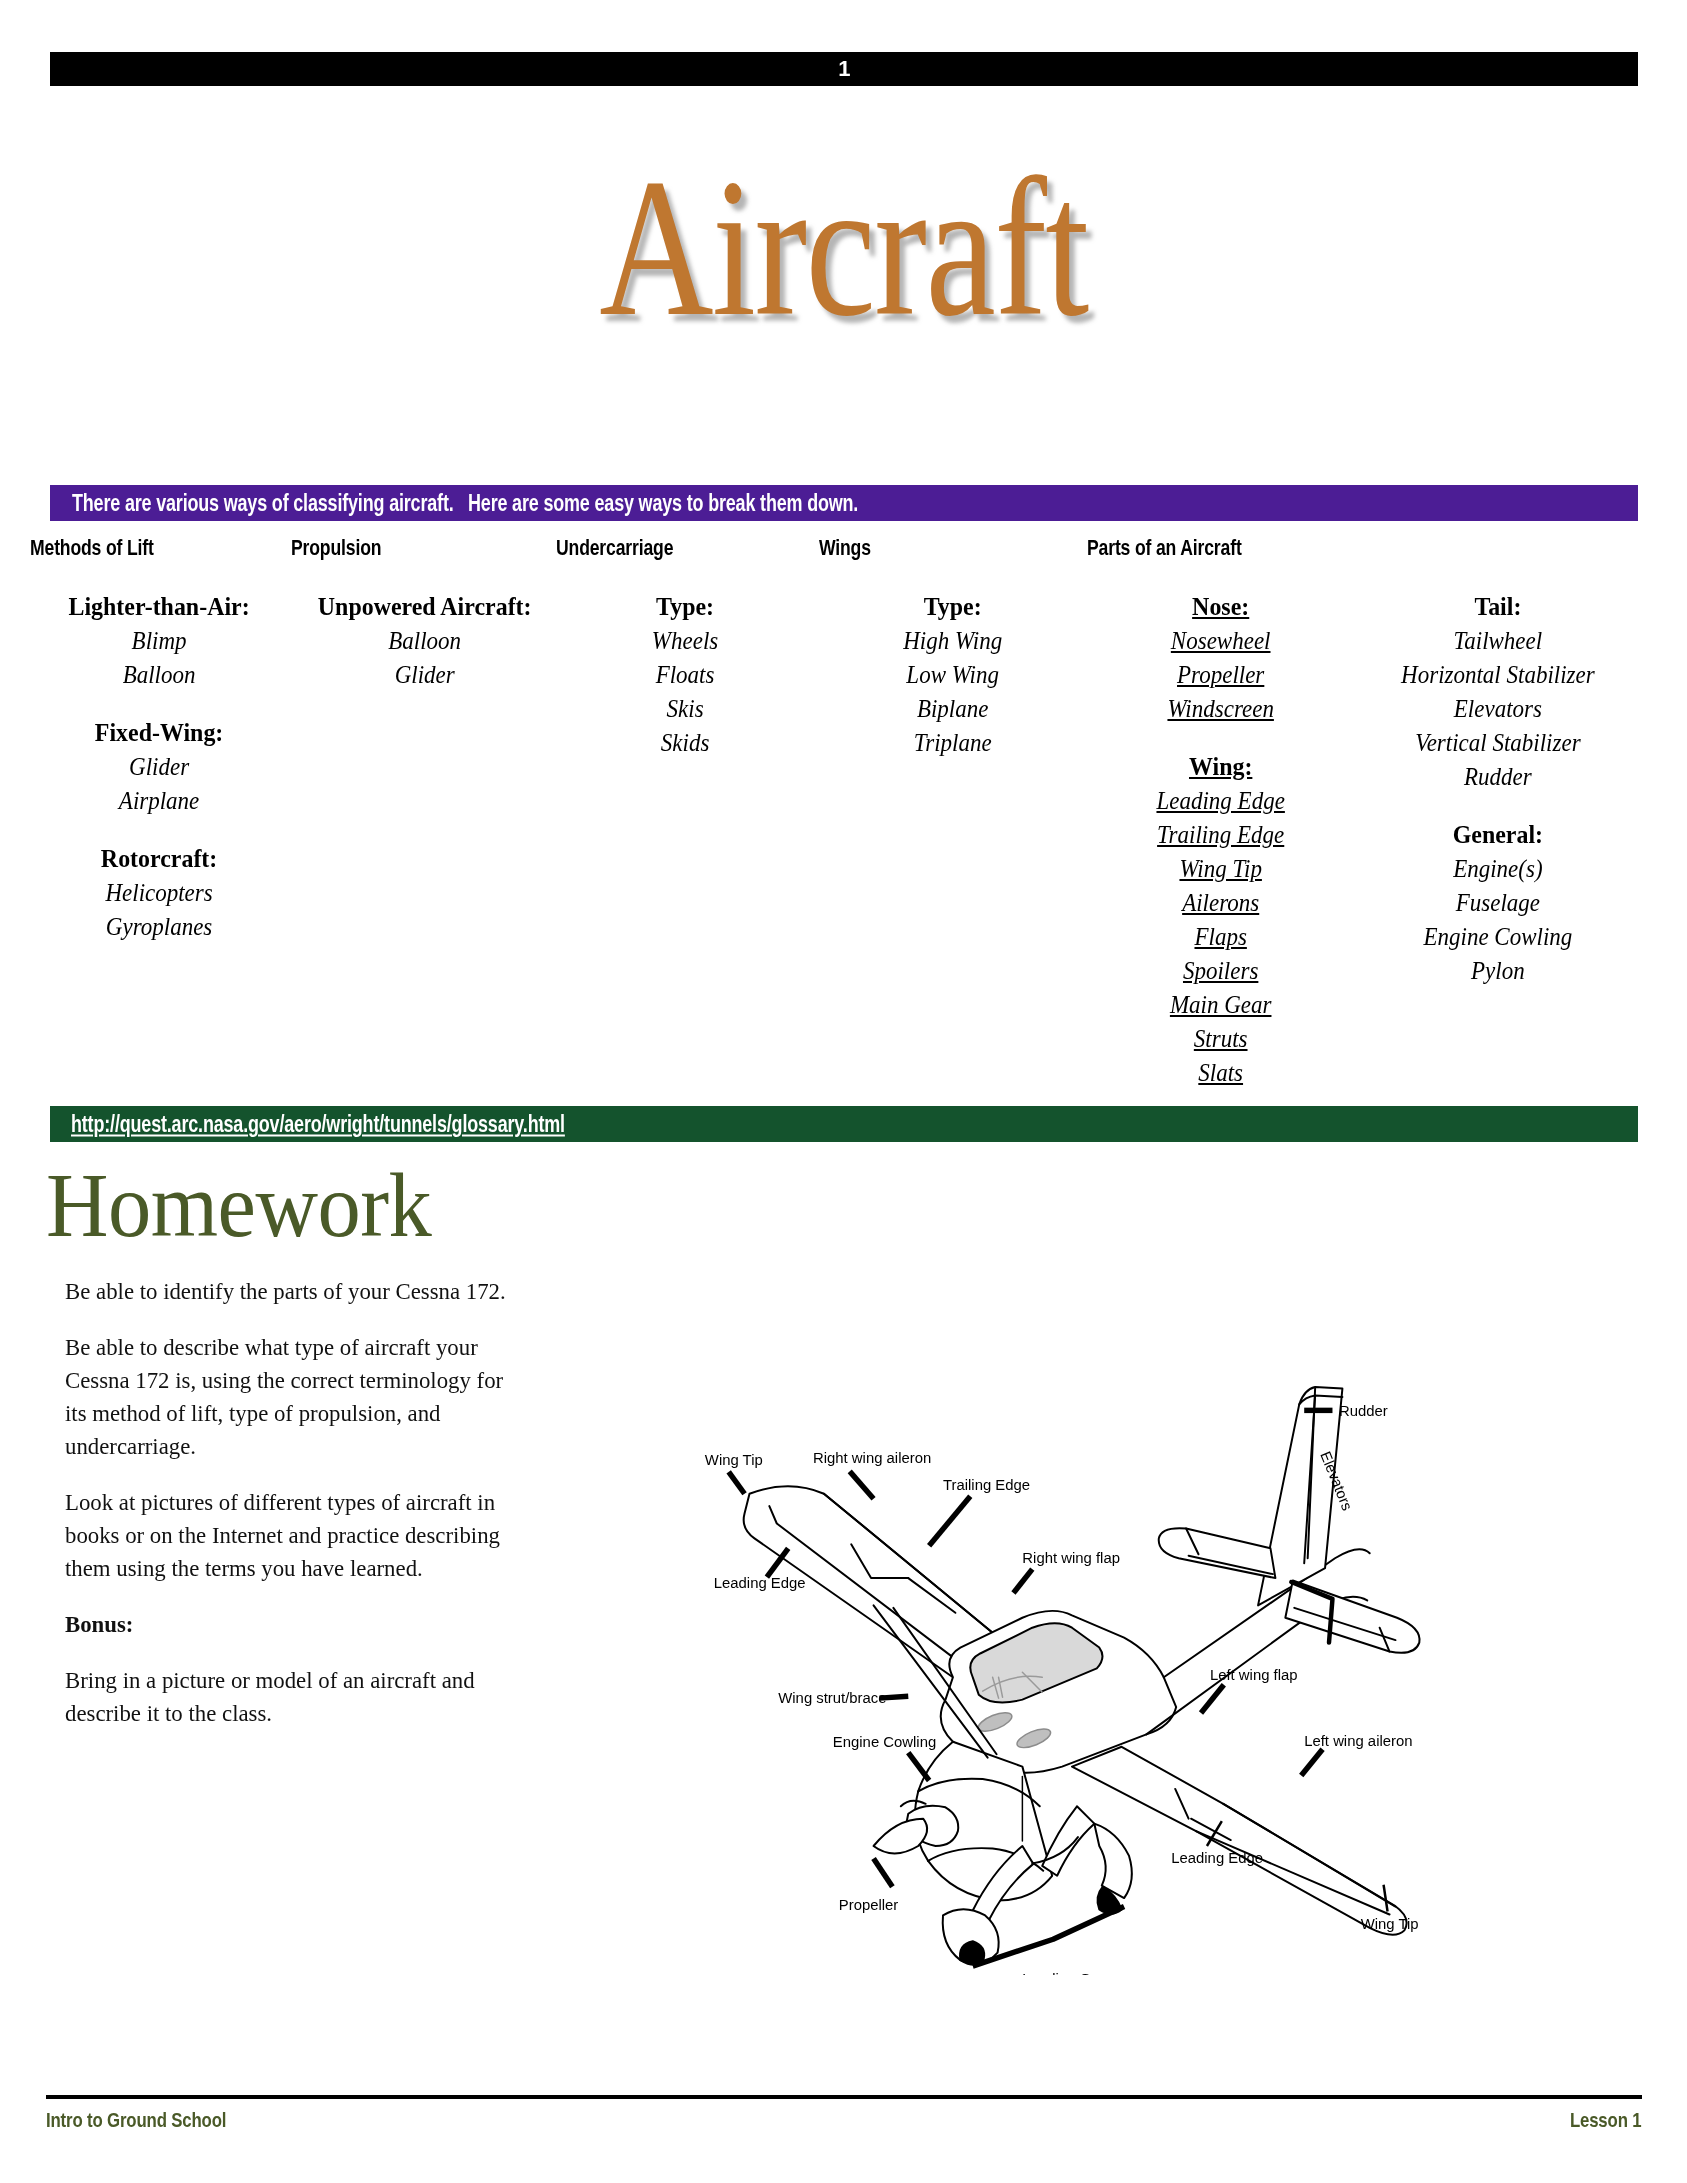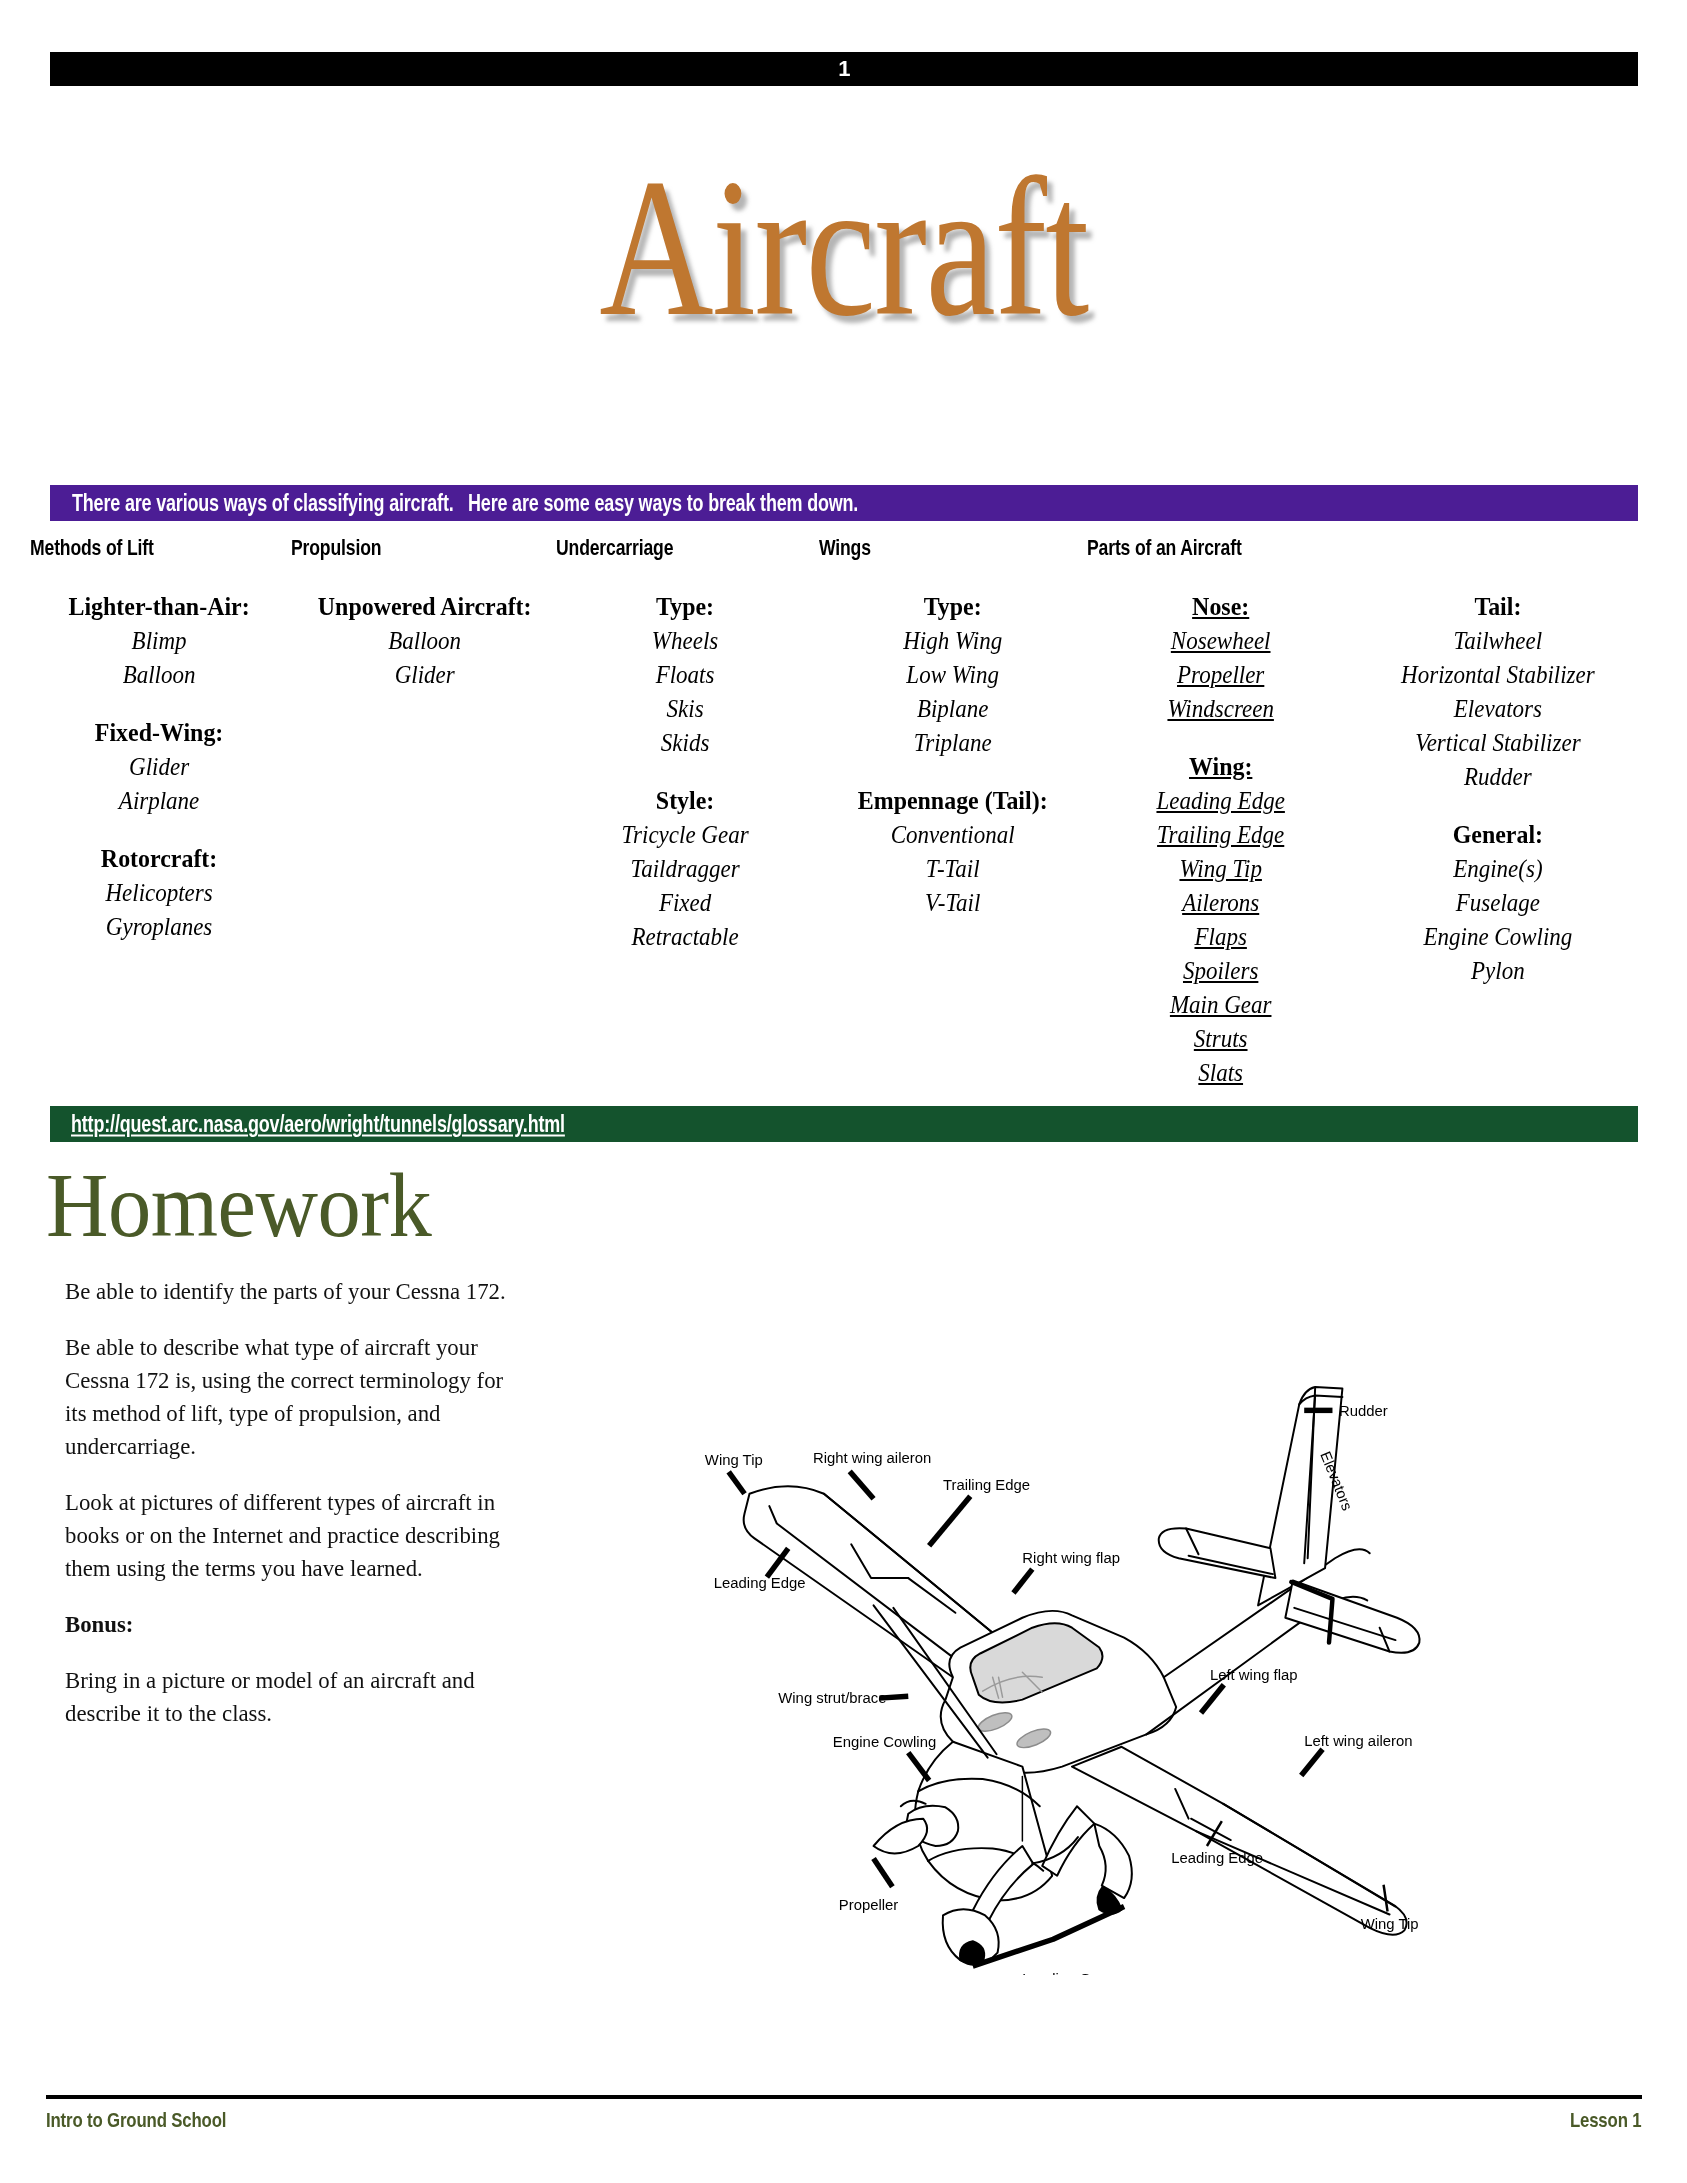--- a/index.html
+++ b/index.html
@@ -267,42 +267,29 @@
   </div>
 
   <div class="col" style="left:526px; width:248px;">
     <div class="grp">
       <div class="grp-title">Type:</div>
       <div class="grp-item">Wheels</div>
       <div class="grp-item">Floats</div>
       <div class="grp-item">Skis</div>
       <div class="grp-item">Skids</div>
     </div>
-    <div class="grp">
-      <div class="grp-title">Style:</div>
-      <div class="grp-item">Tricycle Gear</div>
-      <div class="grp-item">Taildragger</div>
-      <div class="grp-item">Fixed</div>
-      <div class="grp-item">Retractable</div>
-    </div>
   </div>
 
   <div class="col" style="left:789px; width:258px;">
     <div class="grp">
       <div class="grp-title">Type:</div>
       <div class="grp-item">High Wing</div>
       <div class="grp-item">Low Wing</div>
       <div class="grp-item">Biplane</div>
       <div class="grp-item">Triplane</div>
-    </div>
-    <div class="grp">
-      <div class="grp-title">Empennage (Tail):</div>
-      <div class="grp-item">Conventional</div>
-      <div class="grp-item">T-Tail</div>
-      <div class="grp-item">V-Tail</div>
     </div>
   </div>
 
   <div class="col" style="left:1057px; width:258px;text-decoration:underline;">
     <div class="grp">
       <div class="grp-title">Nose:</div>
       <div class="grp-item">Nosewheel</div>
       <div class="grp-item">Propeller</div>
       <div class="grp-item">Windscreen</div>
     </div>

